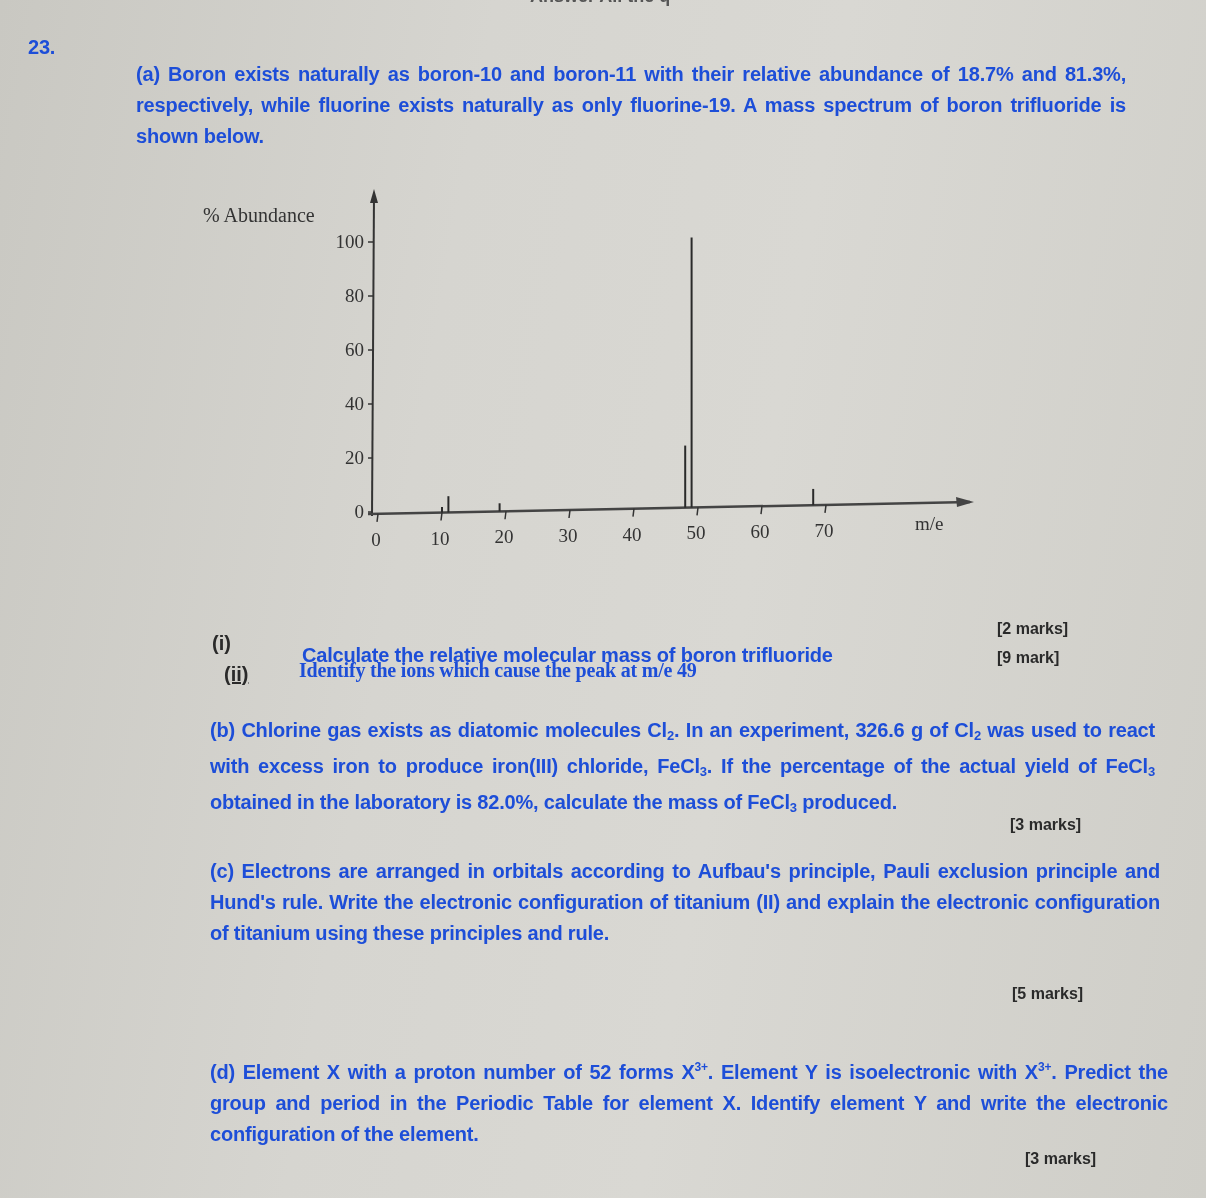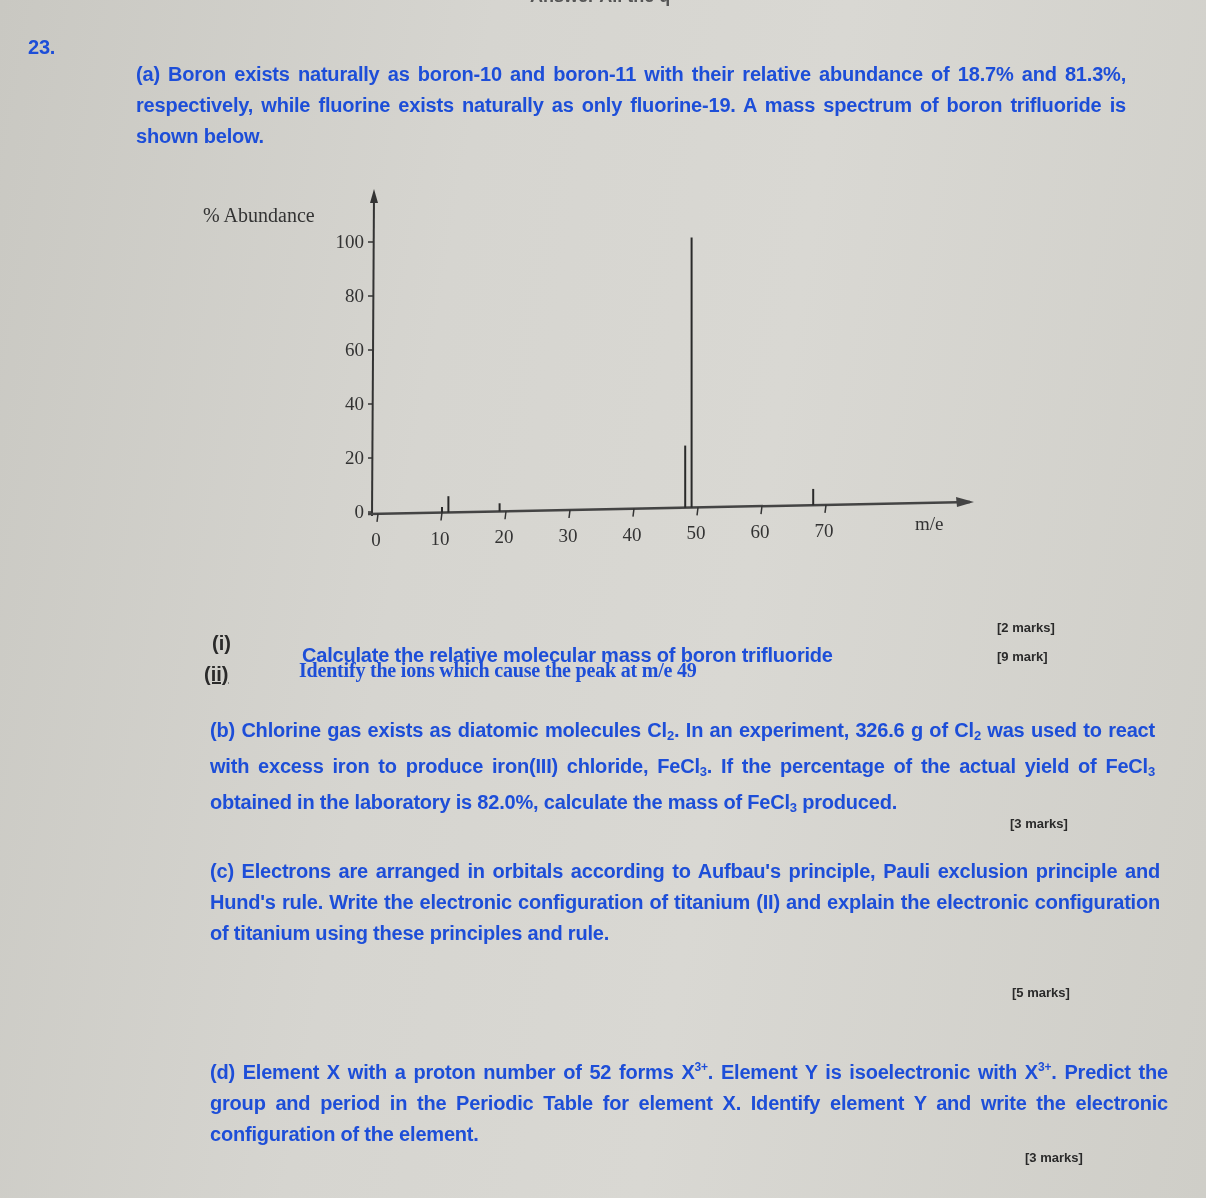--- a/index.html
+++ b/index.html
@@ -12,21 +12,21 @@
   }
   .abs { position: absolute; }
   .qtext {
     font-size: 20px; line-height: 31px; font-weight: bold; color: #1d4ed8;
     letter-spacing: -0.2px;
   }
   .top-cut { left: 530px; top: -14px; font-size: 18px; color: #555; font-weight: bold; }
   .qnum { left: 28px; top: 32px; }
   .part-a { left: 136px; top: 23px; width: 990px; text-align: justify; margin-top: 36px; }
   .sub-label { font-size: 20px; font-weight: bold; color: #2a2a2a; }
-  .marks { font-size: 13px; font-weight: bold; color: #2a2a2a; }
+  .marks { font-size: 16px; font-weight: bold; color: #2a2a2a; }
   .part { left: 176px; width: 950px; text-align: justify; margin-left: 34px; }
   sub { font-size: 13px; vertical-align: -3px; }
   sup { font-size: 12px; vertical-align: 8px; }
   .chart { left: 195px; top: 185px; width: 800px; height: 370px; }
   .chart svg text { font-family: "Liberation Serif", serif; fill: #333; }
 </style>
 </head>
 <body>
 
 <div class="abs top-cut">Answer All the q</div>
@@ -86,21 +86,21 @@
         <text x="8" y="37" font-size="20">% Abundance</text>
         <text x="720" y="345.09634551495014" font-size="19">m/e</text>
       </g>
   </svg>
 </div>
 
 <div class="abs sub-label" style="left:212px; top:632px;">(i)</div>
 <div class="abs qtext" style="left:302px; top:620px;margin-top:20px;">Calculate the relative molecular mass of boron trifluoride</div>
 <div class="abs marks" style="left:997px; top:620px;">[2 marks]</div>
 
-<div class="abs sub-label" style="left:204px; top:663px;text-decoration:underline;">(ii)</div>
+<div class="abs sub-label" style="left:224px; top:663px;text-decoration:underline;">(ii)</div>
 <div class="abs qtext" style="left:299px; top:655px;font-family:Liberation Serif, serif;">Identify the ions which cause the peak at m/e 49</div>
 <div class="abs marks" style="left:997px; top:649px;">[9 mark]</div>
 
 <div class="abs qtext part" style="top:715px; left:176px; width:945px;">
   <span>(b)</span>
   <span>Chlorine gas exists as diatomic molecules Cl</span><sub>2</sub><span>. In an experiment, 326.6 g of Cl</span><sub>2</sub><span> was used to react with excess iron to produce iron(III) chloride, FeCl</span><sub>3</sub><span>. If the percentage of the actual yield of FeCl</span><sub>3</sub><span> obtained in the laboratory is 82.0%, calculate the mass of FeCl</span><sub>3</sub><span> produced.</span>
 </div>
 <div class="abs marks" style="left:1010px; top:816px;">[3 marks]</div>
 
 <div class="abs qtext part" style="top:856px; left:176px; width:950px;">

